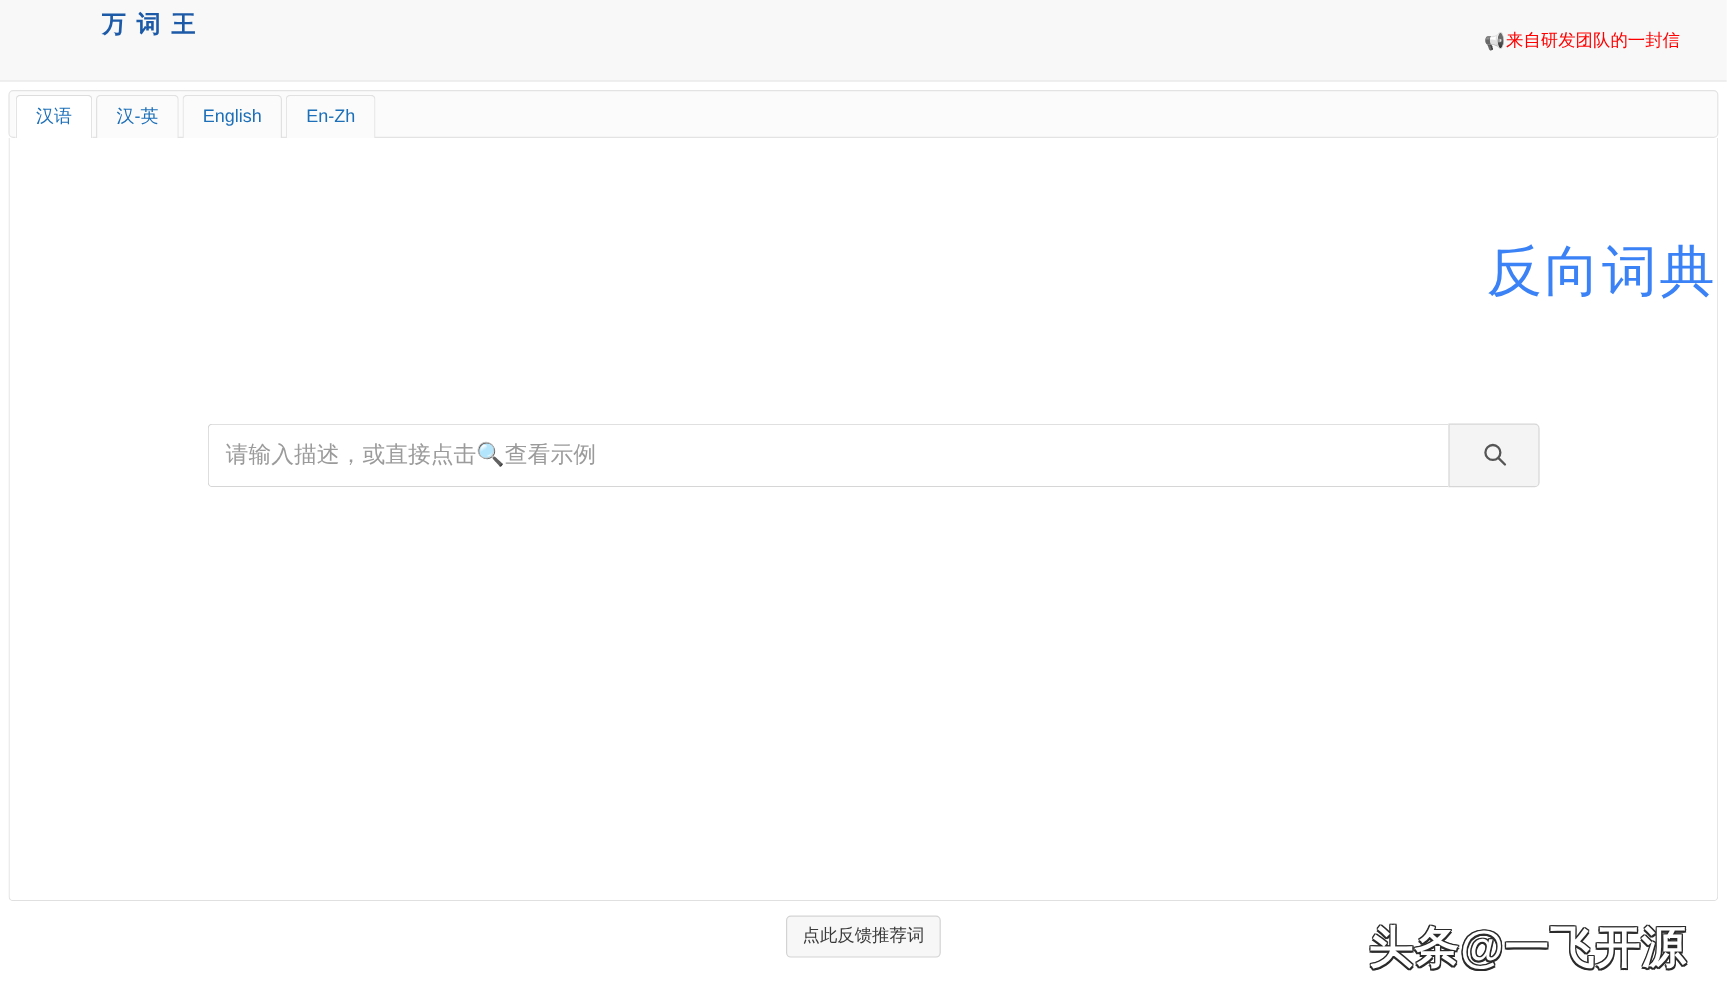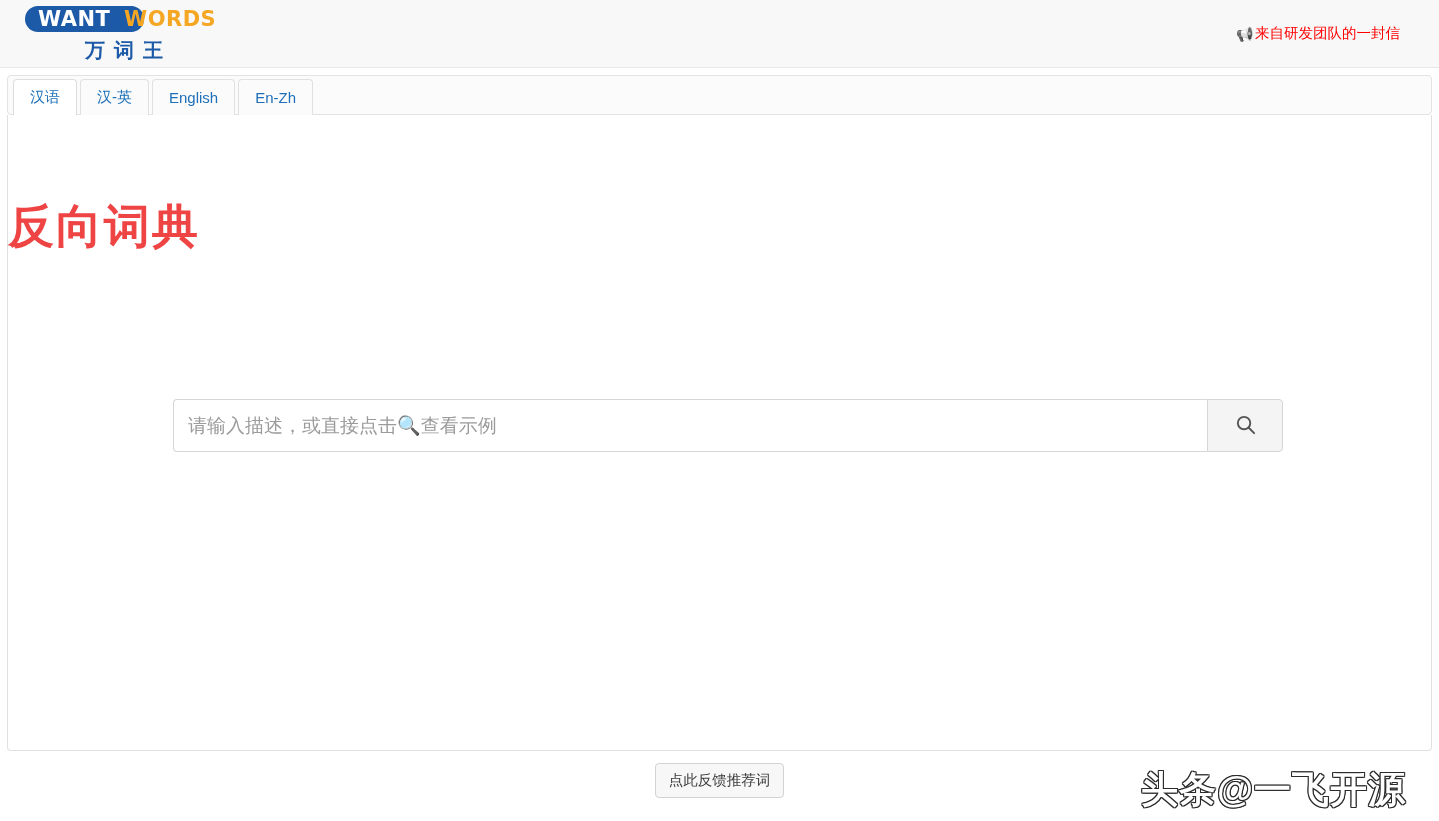--- a/index.html
+++ b/index.html
@@ -160,38 +160,37 @@
   .content-panel {
     margin: 0 7px;
     height: 636px;
     border: 1px solid #e0e0e0;
     border-top: none;
     border-radius: 0 0 4px 4px;
     background: #ffffff;
     position: relative;
   }
   .page-title {
-    text-align: left;
-    color: #ef4444;
+    text-align: right;
+    color: #3b82f6;
     font-size: 46px;
-    font-weight: bold;
+    font-weight: normal;
     letter-spacing: 2px;
     margin: 0;
     padding-top: 84px;
     line-height: 1.2;
   }
 
   .search-row {
     position: absolute;
     left: 165px;
     top: 238px;
     width: 1110px;
     height: 53px;
     display: flex;
-    margin-top: 46px;
   }
   .search-input {
     flex: 1;
     height: 53px;
     border: 1px solid #d6d6d6;
     border-right: none;
     border-radius: 4px 0 0 4px;
     padding: 0 14px;
     font-size: 19px;
     color: #444;
@@ -268,26 +267,20 @@
     pointer-events: none;
     user-select: none;
   }
 </style>
 </head>
 <body>
 
 <div class="navbar">
 
   <a class="brand" href="#">
-    <span class="brand-top">
-      <span class="brand-pill"></span>
-      <span class="brand-pill-notch"></span>
-      <span class="brand-want">WANT</span>
-      <span class="brand-words">WORDS</span>
-    </span>
     <span class="brand-cn">万词王</span>
   </a>
 
   <div class="nav-links">
     <a class="nav-item alert" href="#">
       <span class="nav-emoji">📢</span>
       <span>来自研发团队的一封信</span>
     </a>
     <span class="nav-gap"></span>
   </div>

